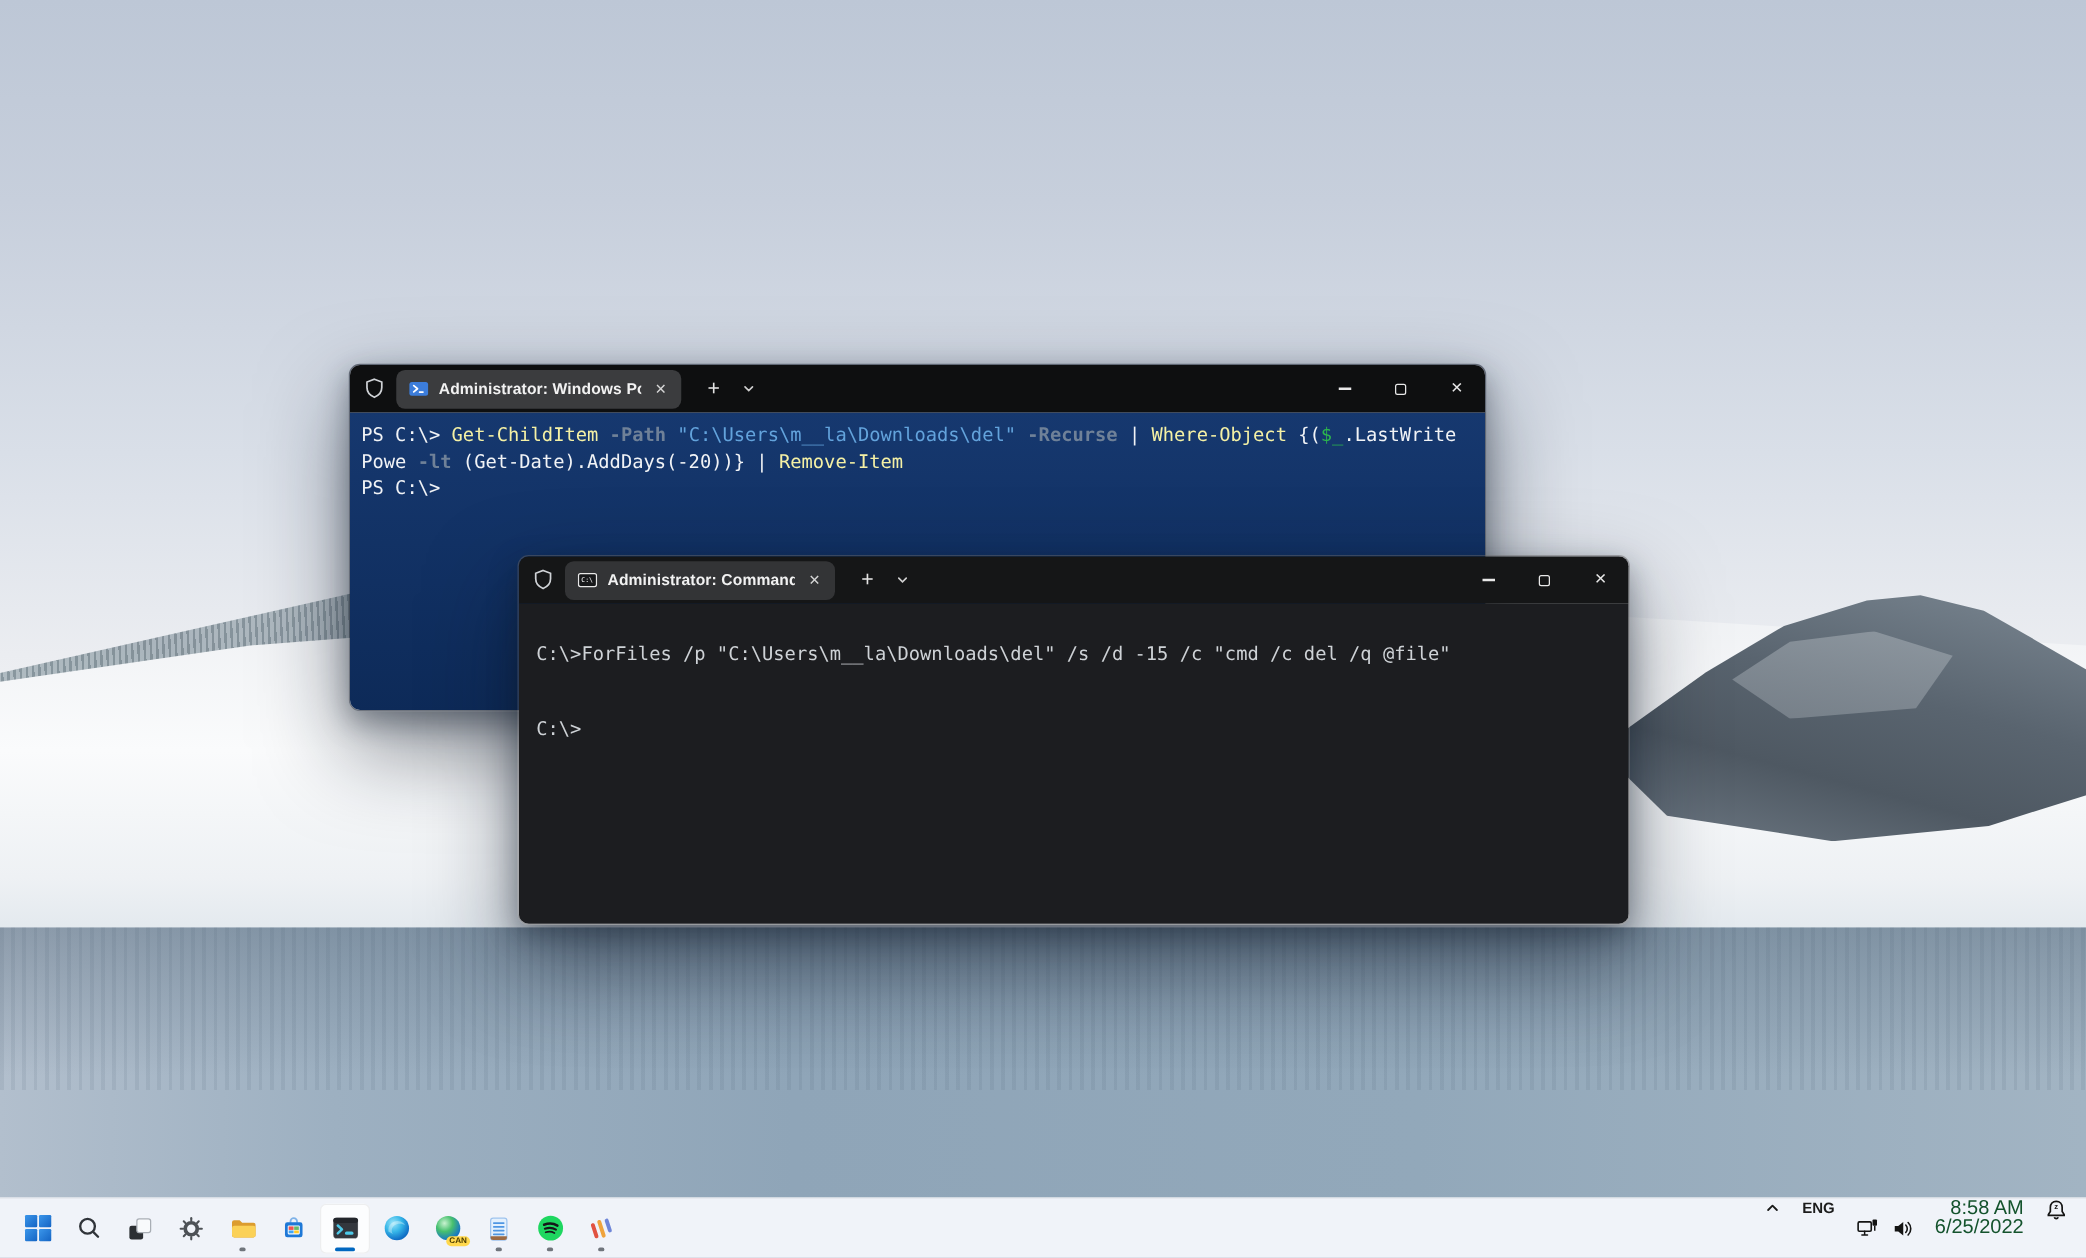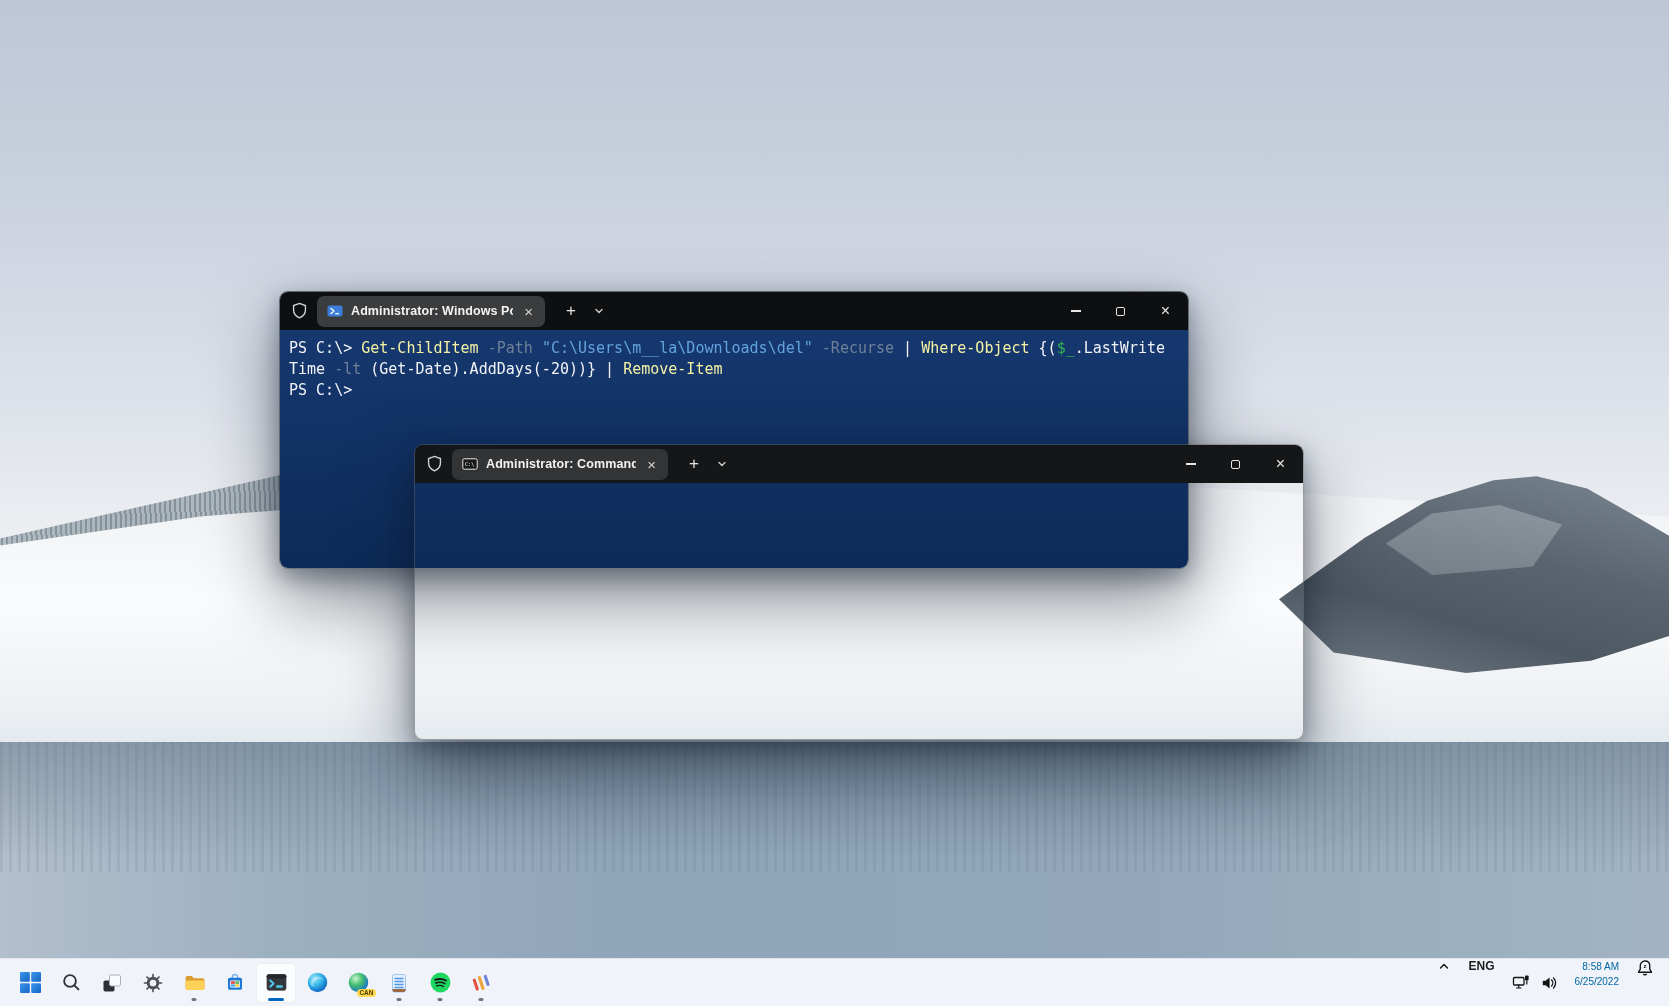--- a/index.html
+++ b/index.html
@@ -60,41 +60,41 @@
   .ps-content { height:240px; padding:8px 9px;
     background:linear-gradient(180deg,var(--ps-bg-top,#16386f) 0%,var(--ps-bg-bottom,#0d2a58) 100%);
     color:var(--ps-text,#f1f3f6); }
   .ps-content .term-line { height:21px; line-height:21px; white-space:pre; }
   .cmd-content { height:257px; padding:30px 14px 0 14px;
     background:var(--cmd-bg,#1c1d20); color:var(--cmd-text,#ced2d6); }
   .cmd-content .term-line { height:20px; line-height:20px; white-space:pre; }
 
   .seg-default   { color:var(--ps-text,#f1f3f6); }
   .seg-command   { color:var(--ps-command,#f5f1a5); }
-  .seg-parameter { color:var(--ps-parameter,#6f8198); }
+  .seg-parameter { color:var(--ps-parameter,#6f8198);font-weight:bold; }
   .seg-string    { color:var(--ps-string,#63a3dc); }
   .seg-variable  { color:var(--ps-variable,#2cb44e); }
 
   
   .taskbar { position:absolute; left:0; bottom:0; width:1669px; height:48px; z-index:50;
     background:rgba(239,243,249,.97); border-top:1px solid rgba(0,0,0,.05);
     display:flex; align-items:center; }
   .task-icons { display:flex; align-items:center; padding-left:10px; gap:1px; }
   .task-btn { width:40px; height:40px; border-radius:5px; position:relative;
     display:flex; align-items:center; justify-content:center; }
   .task-btn.active { background:#fcfdfe; box-shadow:inset 0 0 0 1px rgba(0,0,0,.06); }
   .run-dot { position:absolute; bottom:2px; left:50%; transform:translateX(-50%);
     width:5px; height:3px; border-radius:2px; background:#70757c; }
   .active-pill { position:absolute; bottom:2px; left:50%; transform:translateX(-50%);
     width:16px; height:3px; border-radius:2px; background:var(--accent,#0067c0); }
 
   .tray { margin-left:auto; display:flex; gap:17px; padding-right:15px; height:100%; }
   .tray-lang { font-size:12px; font-weight:700; color:#1c1c1c; }
   .tray-group { display:flex; align-items:center; gap:10px; }
-  .tray-clock { text-align:right; font-size:10px; color:#0369a1; line-height:15px; }
+  .tray-clock { text-align:right; font-size:16px; color:#14532d; line-height:15px; }
 
   [data-interactable="true"] { cursor:default; }
 </style>
 </head>
 <body>
 
 <div class="wallpaper" data-interactable="false">
   <div class="sky" data-interactable="false"></div>
   <div class="hill-left" data-interactable="false"></div>
   <div class="snow-mid" data-interactable="false"></div>
@@ -133,21 +133,21 @@
       </span>
     <span class="caption-btn" data-interactable="true">
         <span class="glyph-max"></span>
       </span>
     <span class="caption-btn" data-interactable="true">
         <span class="glyph-close">×</span>
       </span>
   </div>
   <div class="term-content ps-content" data-interactable="true">
       <div class="term-line" data-interactable="false"><span class="seg-default">PS C:\&gt; </span><span class="seg-command">Get-ChildItem</span><span class="seg-default"> </span><span class="seg-parameter">-Path</span><span class="seg-default"> </span><span class="seg-string">"C:\Users\m__la\Downloads\del"</span><span class="seg-default"> </span><span class="seg-parameter">-Recurse</span><span class="seg-default"> | </span><span class="seg-command">Where-Object</span><span class="seg-default"> {(</span><span class="seg-variable">$_</span><span class="seg-default">.LastWrite</span></div>
-      <div class="term-line" data-interactable="false"><span class="seg-default">Time </span><span class="seg-parameter">-lt</span><span class="seg-default"> (Get-Date).AddDays(-20))} | </span><span class="seg-command">Remove-Item</span></div>
+      <div class="term-line" data-interactable="false"><span class="seg-default">Powe </span><span class="seg-parameter">-lt</span><span class="seg-default"> (Get-Date).AddDays(-20))} | </span><span class="seg-command">Remove-Item</span></div>
       <div class="term-line" data-interactable="false"><span class="seg-default">PS C:\&gt;</span></div>
     </div>
 </div>
 
 <div class="window cmd-window" data-interactable="false">
   <div class="titlebar" data-interactable="true">
     <span class="shield" data-interactable="false">
       <svg width="17" height="18" viewBox="0 0 16 17">
           <path d="M8 1.3 L13.6 3.4 V7.6 C13.6 11.2 11.3 13.6 8 14.9 C4.7 13.6 2.4 11.2 2.4 7.6 V3.4 Z" fill="none" stroke="#cfd2d6" stroke-width="1.3"></path>
         </svg>
@@ -172,20 +172,26 @@
     <span class="caption-btn" data-interactable="true">
         <span class="glyph-min"></span>
       </span>
     <span class="caption-btn" data-interactable="true">
         <span class="glyph-max"></span>
       </span>
     <span class="caption-btn" data-interactable="true">
         <span class="glyph-close">×</span>
       </span>
   </div>
+  <div class="term-content cmd-content" data-interactable="true">
+      <div class="term-line" data-interactable="false">C:\&gt;ForFiles /p "C:\Users\m__la\Downloads\del" /s /d -15 /c "cmd /c del /q @file"</div>
+      <div class="term-line" data-interactable="false"></div>
+      <div class="term-line" data-interactable="false"></div>
+      <div class="term-line" data-interactable="false">C:\&gt;</div>
+    </div>
 </div>
 
 <div class="taskbar" data-interactable="false">
   <div class="task-icons" data-interactable="false">
 
     <div class="task-btn" data-interactable="true">
       <span data-interactable="false" style="display:flex">
         <svg width="23" height="23" viewBox="0 0 23 23">
             <defs>
               <linearGradient id="winb" x1="0" y1="0" x2="1" y2="1">

